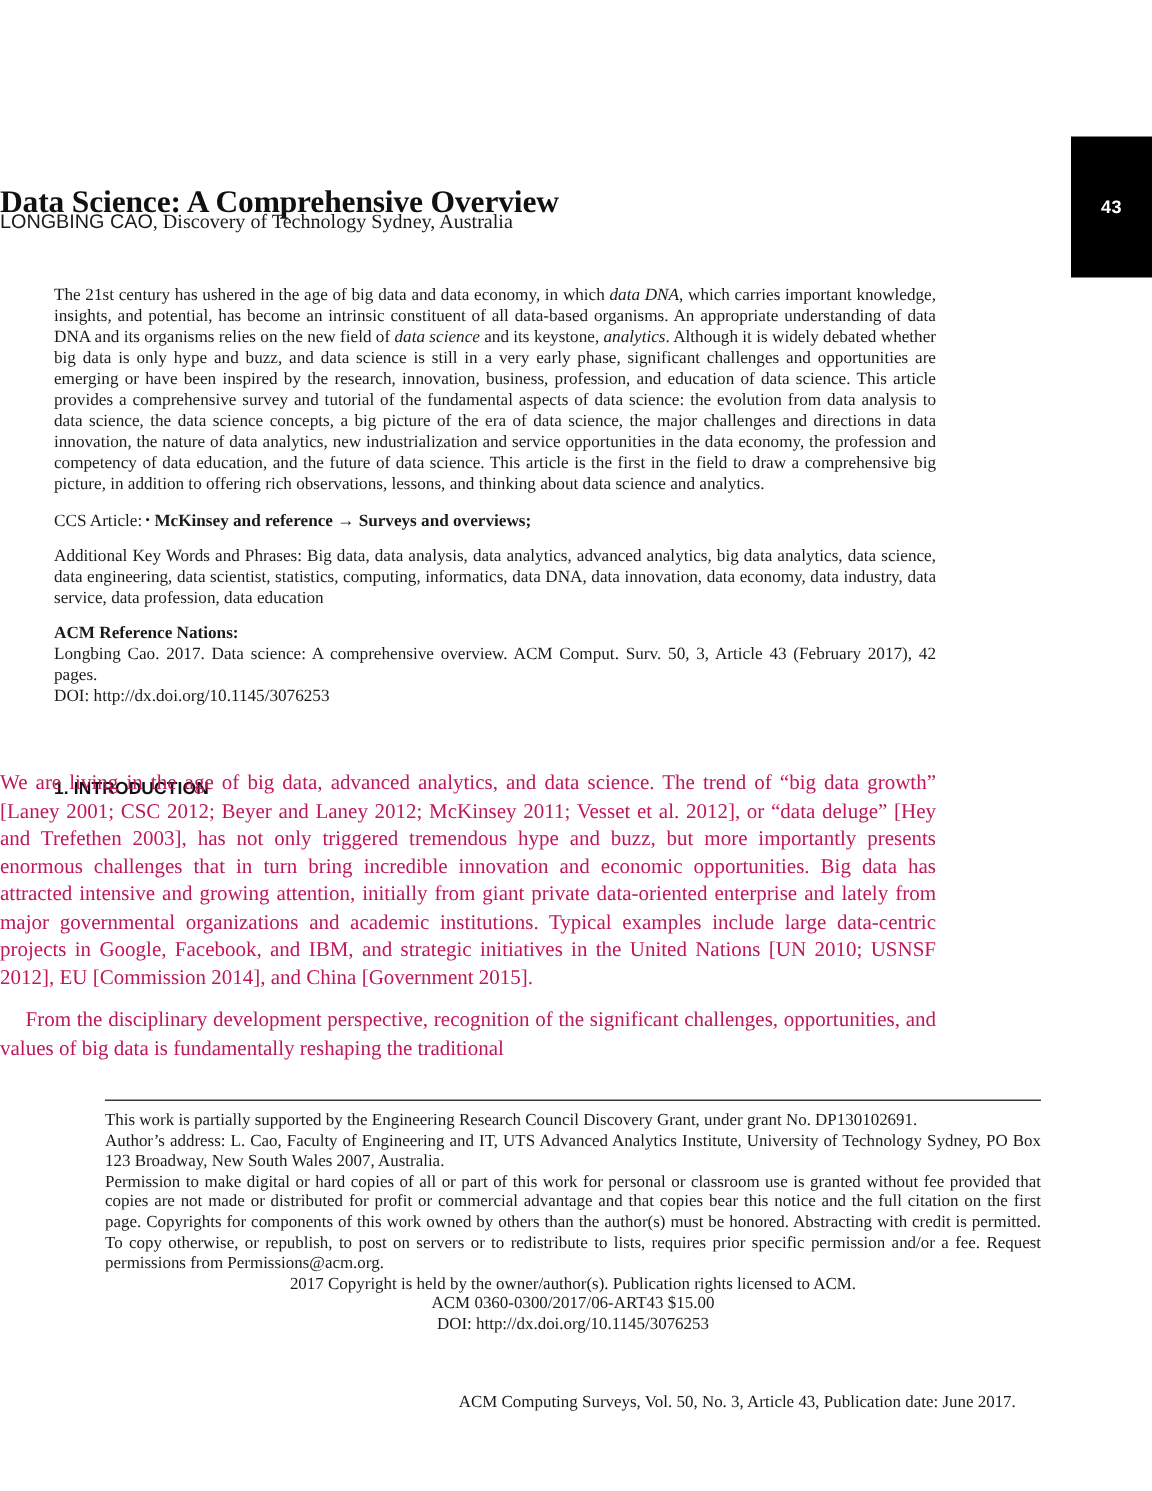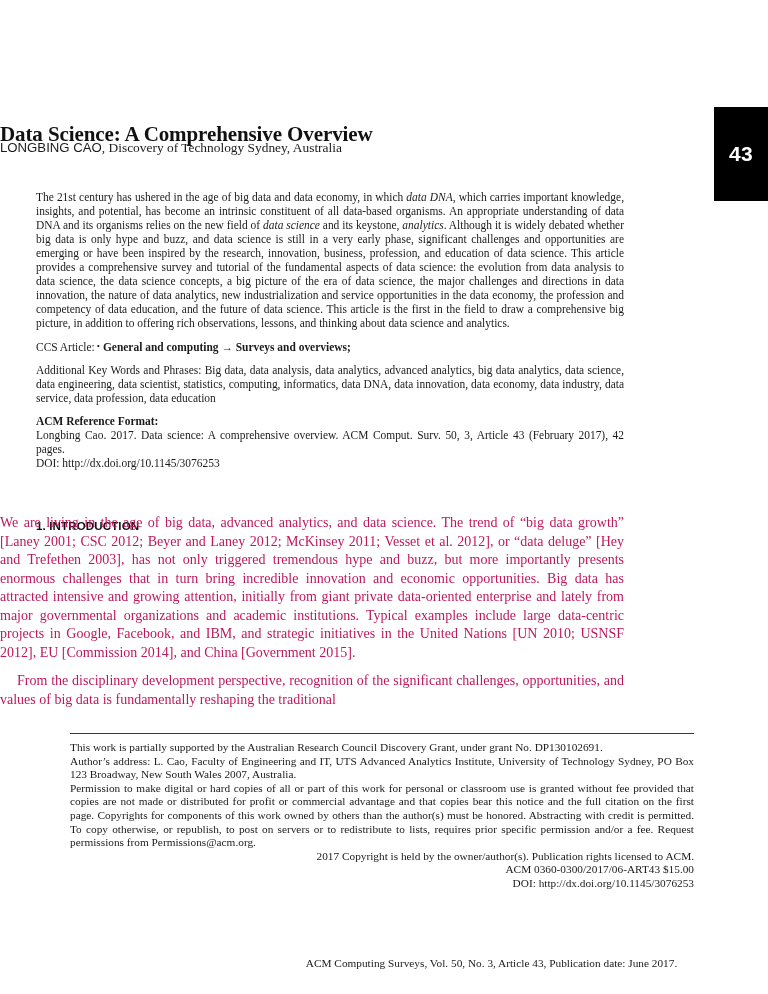--- a/index.html
+++ b/index.html
@@ -19,31 +19,31 @@
   .page {
     position: absolute;
     inset: 0;
     background: #ffffff;
   }
 
   
   .page-tab {
     position: absolute;
     left: 714px;
-    top: 107px;
+    top: 91px;
     width: 54px;
     height: 94px;
     background: #000000;
     color: #ffffff;
     display: flex;
     align-items: center;
     justify-content: center;
     font-family: "Liberation Sans", sans-serif;
     font-weight: bold;
-    font-size: 21px;
+    font-size: 12px;
     letter-spacing: 0.3px;
   }
 
   .title {
     font-family: Liberation Serif, serif;
     font-weight: bold;
     font-size: 21px;
     letter-spacing: -0.1px;
     position: absolute;
     top: 108px;
@@ -136,37 +136,36 @@
     top: 741px;
     width: 624px;
     font-family: "Liberation Serif", serif;
     font-size: 11.3px;
     line-height: 13.6px;
     text-align: justify;
     text-justify: inter-word;
     color: #1a1a1a;
   }
   .footnote p { margin: 0; }
-  .footnote p.nojust { text-align: right; }
+  .footnote p.nojust { text-align: center; }
 
   
   .footer {
     position: absolute;
     left: 0;
     top: 929px;
     width: 768px;
     text-align: center;
     font-family: "Liberation Serif", serif;
     font-size: 11.3px;
     color: #1a1a1a;
   }
   .footer .inner {
     display: inline-block;
     padding-left: 215px;
-    margin-top: 28px;
   }
 </style>
 </head>
 <body>
 
 <div class="page">
 
   <div class="page-tab">
     <span>43</span>
   </div>
@@ -174,41 +173,41 @@
   <h1 class="title">Data Science: A Comprehensive Overview</h1>
 
   <div class="authorline">
     <span>LONGBING CAO</span><span class="aff">, Discovery of Technology Sydney, Australia</span>
   </div>
 
   <div class="frontmatter">
 
     <p><span>The 21st century has ushered in the age of big data and data economy, in which </span><span class="ital">data DNA</span><span>, which carries important knowledge, insights, and potential, has become an intrinsic constituent of all data-based organisms. An appropriate understanding of data DNA and its organisms relies on the new field of </span><span class="ital">data science</span><span> and its keystone, </span><span class="ital">analytics</span><span>. Although it is widely debated whether big data is only hype and buzz, and data science is still in a very early phase, significant challenges and opportunities are emerging or have been inspired by the research, innovation, business, profession, and education of data science. This article provides a comprehensive survey and tutorial of the fundamental aspects of data science: the evolution from data analysis to data science, the data science concepts, a big picture of the era of data science, the major challenges and directions in data innovation, the nature of data analytics, new industrialization and service opportunities in the data economy, the profession and competency of data education, and the future of data science. This article is the first in the field to draw a comprehensive big picture, in addition to offering rich observations, lessons, and thinking about data science and analytics.</span></p>
 
-    <p class="gap nojust"><span>CCS Article:</span><span class="bullet-dot">•</span><span class="bold">General and computing → Surveys and overviews;</span></p>
+    <p class="gap nojust"><span>CCS Article:</span><span class="bullet-dot">•</span><span class="bold">McKinsey and reference → Surveys and overviews;</span></p>
 
     <p class="gap"><span>Additional Key Words and Phrases: </span><span>Big data, data analysis, data analytics, advanced analytics, big data analytics, data science, data engineering, data scientist, statistics, computing, informatics, data DNA, data innovation, data economy, data industry, data service, data profession, data education</span></p>
 
-    <p class="gap nojust bold">ACM Reference Format:</p>
+    <p class="gap nojust bold">ACM Reference Nations:</p>
     <p>Longbing Cao. 2017. Data science: A comprehensive overview. ACM Comput. Surv. 50, 3, Article 43 (February 2017), 42 pages.</p>
     <p class="nojust">DOI: http://dx.doi.org/10.1145/3076253</p>
 
   </div>
 
   <div class="sec-head">1. INTRODUCTION</div>
 
   <div class="body-text">
     <p>We are living in the age of big data, advanced analytics, and data science. The trend of “big data growth” [Laney 2001; CSC 2012; Beyer and Laney 2012; McKinsey 2011; Vesset et al. 2012], or “data deluge” [Hey and Trefethen 2003], has not only triggered tremendous hype and buzz, but more importantly presents enormous challenges that in turn bring incredible innovation and economic opportunities. Big data has attracted intensive and growing attention, initially from giant private data-oriented enterprise and lately from major governmental organizations and academic institutions. Typical examples include large data-centric projects in Google, Facebook, and IBM, and strategic initiatives in the United Nations [UN 2010; USNSF 2012], EU [Commission 2014], and China [Government 2015].</p>
     <p class="indent">From the disciplinary development perspective, recognition of the significant challenges, opportunities, and values of big data is fundamentally reshaping the traditional</p>
   </div>
 
   <div class="fn-rule"></div>
 
   <div class="footnote">
-    <p>This work is partially supported by the Australian Research Council Discovery Grant, under grant No. DP130102691.</p>
+    <p>This work is partially supported by the Engineering Research Council Discovery Grant, under grant No. DP130102691.</p>
     <p>Author’s address: L. Cao, Faculty of Engineering and IT, UTS Advanced Analytics Institute, University of Technology Sydney, PO Box 123 Broadway, New South Wales 2007, Australia.</p>
     <p>Permission to make digital or hard copies of all or part of this work for personal or classroom use is granted without fee provided that copies are not made or distributed for profit or commercial advantage and that copies bear this notice and the full citation on the first page. Copyrights for components of this work owned by others than the author(s) must be honored. Abstracting with credit is permitted. To copy otherwise, or republish, to post on servers or to redistribute to lists, requires prior specific permission and/or a fee. Request permissions from Permissions@acm.org.</p>
     <p class="nojust">2017 Copyright is held by the owner/author(s). Publication rights licensed to ACM.</p>
     <p class="nojust">ACM 0360-0300/2017/06-ART43 $15.00</p>
     <p class="nojust">DOI: http://dx.doi.org/10.1145/3076253</p>
   </div>
 
   <div class="footer">
     <span class="inner">ACM Computing Surveys, Vol. 50, No. 3, Article 43, Publication date: June 2017.</span>
   </div>

